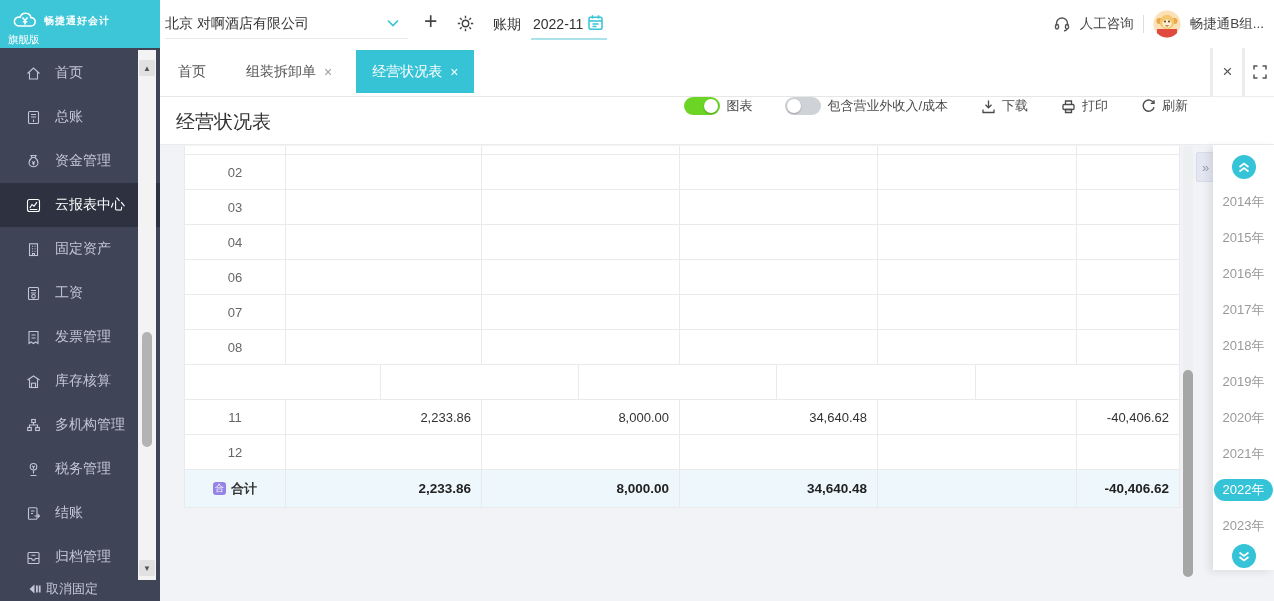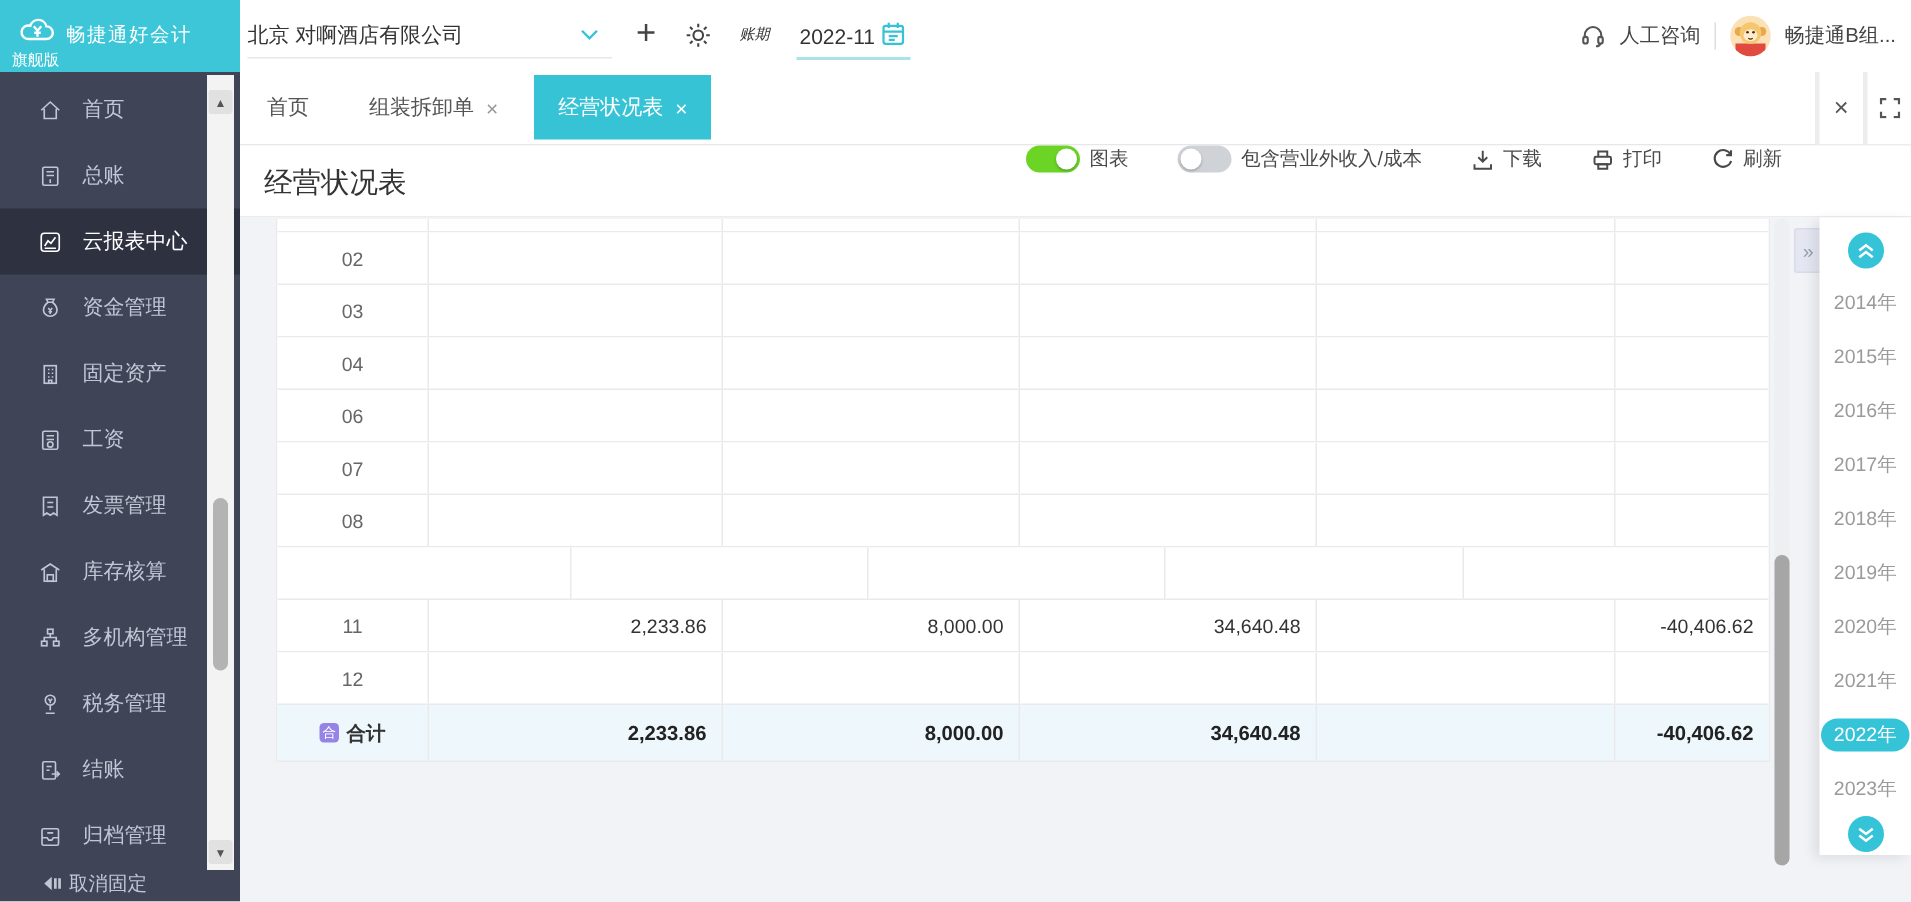--- a/index.html
+++ b/index.html
@@ -1,29 +1,29 @@
 <!DOCTYPE html>
 <html><head>
 <meta charset="utf-8">
 <style>
   html,body{margin:0;padding:0;}
   body{width:1274px;height:601px;position:relative;overflow:hidden;background:#f1f3f6;
        font-family:"Liberation Sans","DejaVu Sans",sans-serif;-webkit-font-smoothing:antialiased;}
   
   .topbar{position:absolute;left:0;top:0;width:1274px;height:48px;background:#fff;}
   .logo{position:absolute;left:0;top:0;width:160px;height:48px;background:#3cc6d7;color:#fff;}
-  .logo-title{position:absolute;left:44px;top:14px;font-size:13px;font-weight:normal;letter-spacing:1px;}
+  .logo-title{position:absolute;left:44px;top:14px;font-size:10px;font-weight:bold;letter-spacing:1px;}
   .logo-sub{position:absolute;left:8px;top:33px;font-size:10.5px;font-weight:normal;}
   .logo-cloud{position:absolute;left:11px;top:9px;}
   .company-name{position:absolute;left:165px;top:15px;font-size:14px;color:#333;}
   .company-underline{position:absolute;left:165px;top:38px;width:243px;height:1px;background:#e8e8e8;}
   .chevron-down{position:absolute;left:386px;top:17px;}
   .plus-btn{position:absolute;left:424px;top:8px;font-size:23px;font-weight:300;color:#444;cursor:pointer;}
   .gear-btn{position:absolute;left:456px;top:14px;cursor:pointer;}
-  .period-label{position:absolute;left:493px;top:16px;font-size:10px;color:#333;font-style:italic;}
+  .period-label{position:absolute;left:493px;top:16px;font-size:14px;color:#333;}
   .period-value{position:absolute;left:533px;top:16px;font-size:14px;color:#333;}
   .calendar-btn{position:absolute;left:587px;top:14px;cursor:pointer;}
   .period-underline{position:absolute;left:531px;top:38px;width:76px;height:2px;background:#abe3ea;}
   .topbar-right{position:absolute;right:10px;top:0;height:48px;display:flex;align-items:center;gap:9px;}
   .support-label{font-size:13.5px;color:#444;}
   .tb-divider{width:1px;height:18px;background:#ddd;}
   .user-label{font-size:13.5px;color:#444;max-width:86px;white-space:nowrap;}
   
   .sidebar{position:absolute;left:0;top:48px;width:160px;height:553px;background:#3f4457;}
   .side-item{height:44px;display:flex;align-items:center;gap:13px;padding-left:25px;color:#c2c6d4;font-size:14px;cursor:pointer;}
@@ -162,34 +162,34 @@
         </svg>
         <span>首页</span>
       </div>
       <div class="side-item">
         <svg width="17" height="17" viewBox="0 0 17 17" fill="none" stroke="currentColor" stroke-width="1.1">
           <rect x="3.5" y="2.5" width="10" height="12" rx="1"></rect>
           <path d="M6 5.5h5M6 8h5M8.5 10.5v2.5"></path>
         </svg>
         <span>总账</span>
       </div>
-      <div class="side-item active">
-        <svg width="17" height="17" viewBox="0 0 17 17" fill="none" stroke="currentColor" stroke-width="1.1">
-          <rect x="2.5" y="2.5" width="12" height="12" rx="2"></rect>
-          <path d="M4.8 11 7 7.5 9 9.2 12 5.2M4.8 12.5h7.5"></path>
-        </svg>
-        <span>云报表中心</span>
-      </div>
       <div class="side-item">
         <svg width="17" height="17" viewBox="0 0 17 17" fill="none" stroke="currentColor" stroke-width="1.1">
           <path d="M6 2.5h5l-1 2h-3z"></path>
           <path d="M7 4.5C5 6.2 4 7.8 4 9.8a4.5 4 0 0 0 9 0c0-2-1-3.6-3-5.3"></path>
           <path d="M7.2 8.3 8.5 10l1.3-1.7M8.5 10v2.3M7.3 10.8h2.4"></path>
         </svg>
         <span>资金管理</span>
+      </div>
+      <div class="side-item active">
+        <svg width="17" height="17" viewBox="0 0 17 17" fill="none" stroke="currentColor" stroke-width="1.1">
+          <rect x="2.5" y="2.5" width="12" height="12" rx="2"></rect>
+          <path d="M4.8 11 7 7.5 9 9.2 12 5.2M4.8 12.5h7.5"></path>
+        </svg>
+        <span>云报表中心</span>
       </div>
       <div class="side-item">
         <svg width="17" height="17" viewBox="0 0 17 17" fill="none" stroke="currentColor" stroke-width="1.1">
           <rect x="4.5" y="2.8" width="8" height="11.7"></rect>
           <path d="M7 5.3h1M9.5 5.3h1M7 7.8h1M9.5 7.8h1M7 10.3h1M9.5 10.3h1M7.5 14.5v-2h2v2"></path>
         </svg>
         <span>固定资产</span>
       </div>
       <div class="side-item">
         <svg width="17" height="17" viewBox="0 0 17 17" fill="none" stroke="currentColor" stroke-width="1.1">

